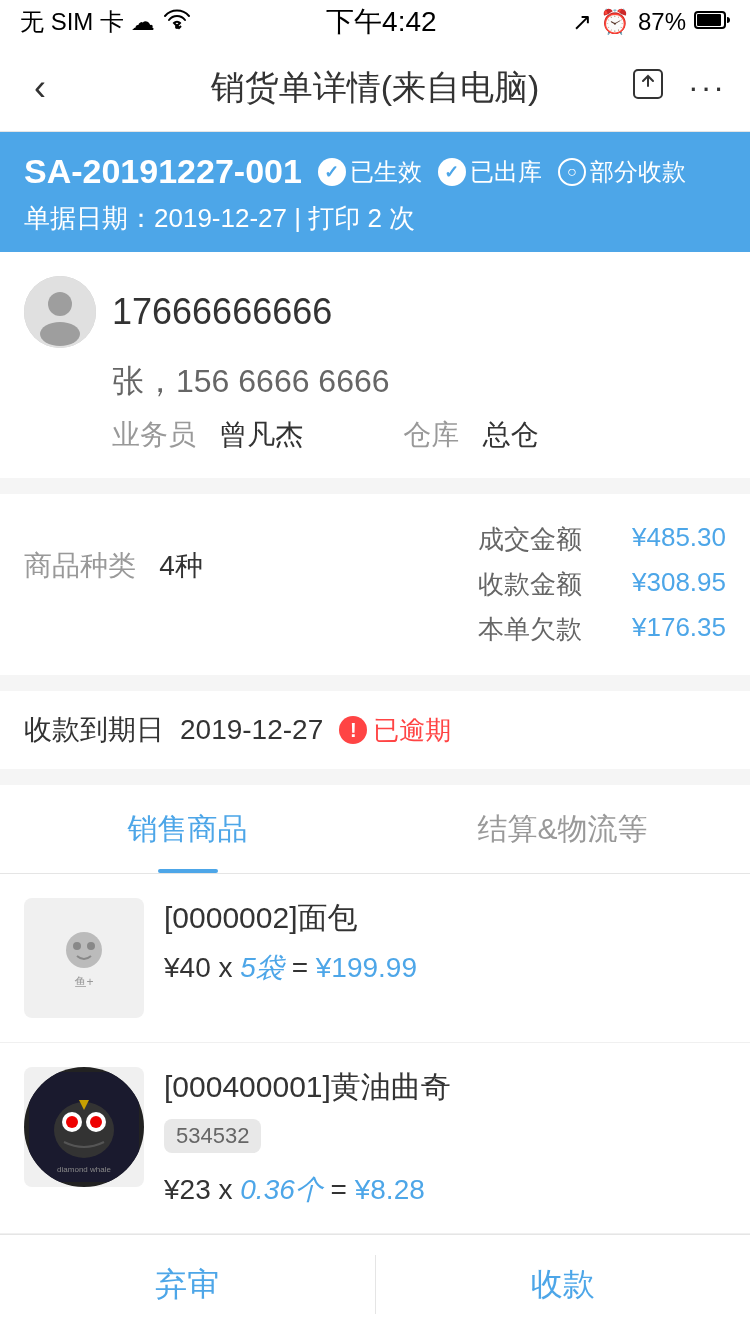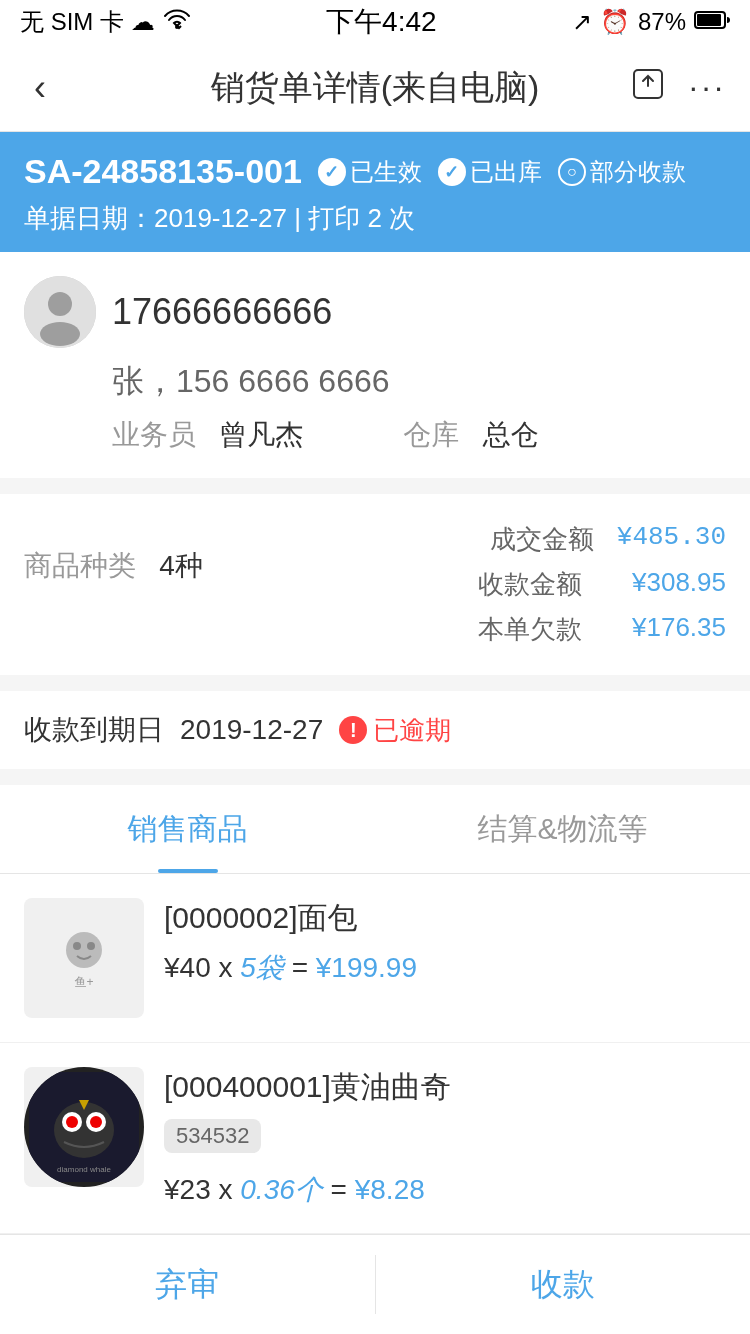--- a/index.html
+++ b/index.html
@@ -347,21 +347,21 @@
           <rect x="2" y="2" width="28" height="28" rx="4" stroke="#333" stroke-width="2"></rect>
           <path d="M16 8v10M11 13l5-5 5 5" stroke="#333" stroke-width="2" stroke-linecap="round"></path>
         </svg>
     </span>
     <span style="font-size:32px; letter-spacing:2px;">···</span>
   </div>
 </div>
 
 <div class="header-banner">
   <div class="header-banner-row1">
-    <span class="order-id">SA-24858135-001</span>
+    <span class="order-id">SA-20191227-001</span>
     <span class="badge">
       <span class="badge-check">✓</span>
       <span>已生效</span>
     </span>
     <span class="badge">
       <span class="badge-check">✓</span>
       <span>已出库</span>
     </span>
     <span class="badge">
       <span class="badge-clock">○</span>
@@ -399,21 +399,21 @@
 
 <div style="background:#fff; padding: 28px 24px; border-bottom: 16px solid #f5f5f5; display:flex; align-items:flex-start;">
   <div style="flex:1;margin-top:25px;">
     <div style="font-size:28px; color:#333;">
       <span style="color:#999;">商品种类</span>
       &nbsp;
       <span>4种</span>
     </div>
   </div>
   <div style="display:flex; flex-direction:column; gap:10px; align-items:flex-end;">
-    <div style="display:flex; gap:12px; font-size:26px;font-family:Liberation Mono, monospace;">
+    <div style="display:flex; gap:24px; font-size:26px;">
       <span style="color:#666;">成交金额</span>
       <span style="color:#4da6e8; width:120px; text-align:right;">¥485.30</span>
     </div>
     <div style="display:flex; gap:24px; font-size:26px;">
       <span style="color:#666;">收款金额</span>
       <span style="color:#4da6e8; width:120px; text-align:right;">¥308.95</span>
     </div>
     <div style="display:flex; gap:24px; font-size:26px;">
       <span style="color:#666;">本单欠款</span>
       <span style="color:#4da6e8; width:120px; text-align:right;">¥176.35</span>

